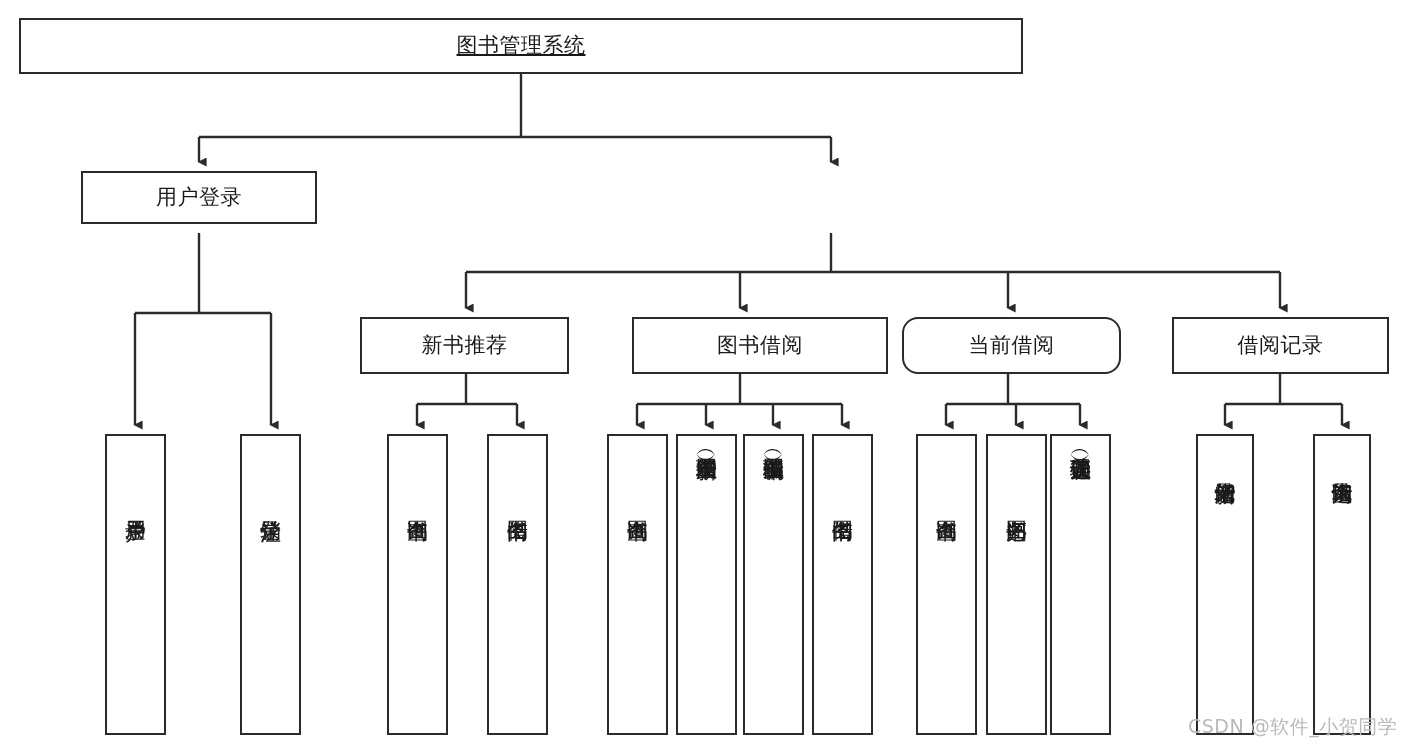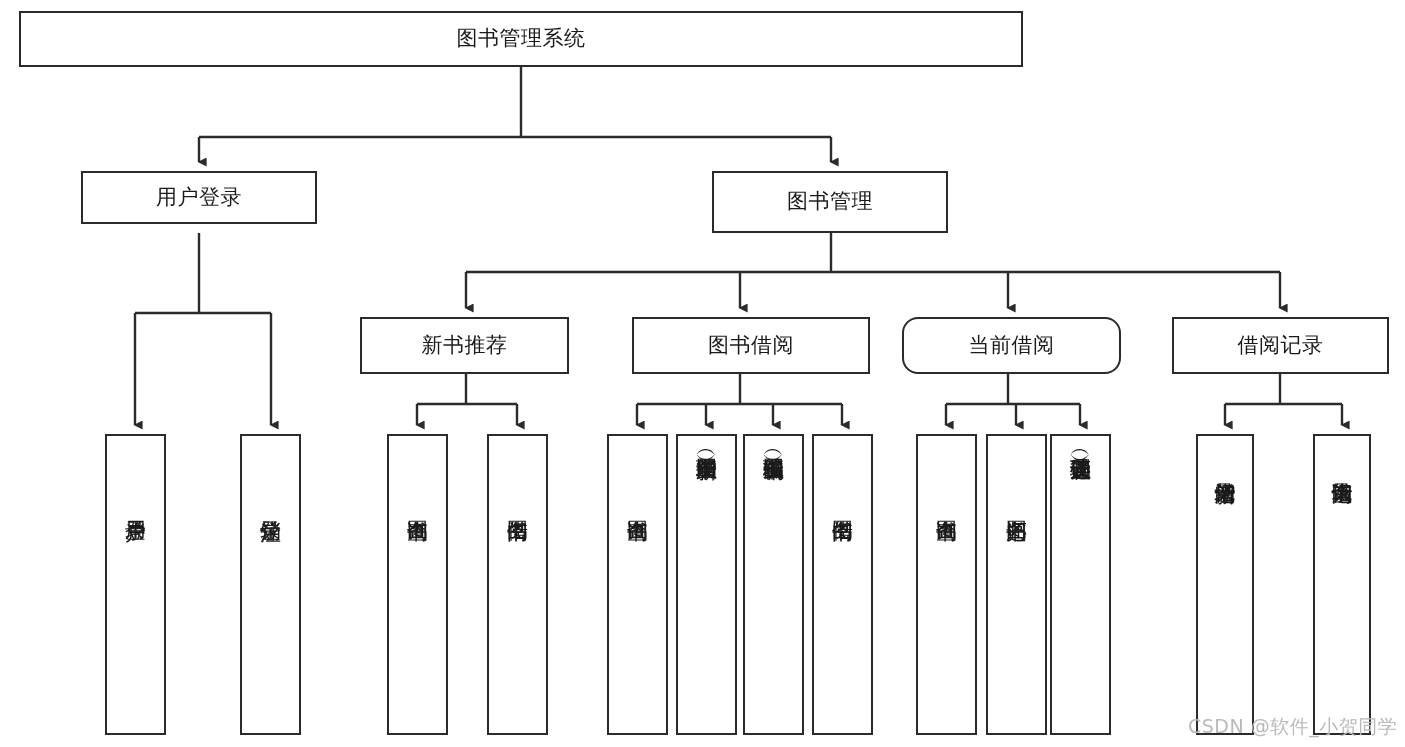--- a/index.html
+++ b/index.html
@@ -119,35 +119,32 @@
       <path d="M1016,404 L1016,425" marker-end="url(#arrow)"></path>
       <path d="M1080,404 L1080,425" marker-end="url(#arrow)"></path>
 
       <path d="M1280,374 L1280,404"></path>
       <path d="M1225,404 L1342,404"></path>
       <path d="M1225,404 L1225,425" marker-end="url(#arrow)"></path>
       <path d="M1342,404 L1342,425" marker-end="url(#arrow)"></path>
     </g>
   </svg>
 
-  <div class="node-box root" style="left:19px; top:11px; width:1004px; height:56px;">
+  <div class="node-box root" style="left:19px; top:18px; width:1004px; height:56px;text-decoration:underline;">
     <span class="node-label-h">图书管理系统</span>
   </div>
 
   <div class="node-box" style="left:81px; top:171px; width:236px; height:53px;">
     <span class="node-label-h">用户登录</span>
   </div>
-  <div class="node-box" style="left:712px; top:171px; width:236px; height:62px;">
-    <span class="node-label-h">图书管理</span>
-  </div>
 
   <div class="node-box" style="left:360px; top:317px; width:209px; height:57px;">
     <span class="node-label-h">新书推荐</span>
   </div>
-  <div class="node-box" style="left:632px; top:317px; width:238px; height:57px;">
+  <div class="node-box" style="left:632px; top:317px; width:256px; height:57px;">
     <span class="node-label-h">图书借阅</span>
   </div>
   <div class="node-box" style="left:902px; top:317px; width:219px; height:57px;border-radius:16px;">
     <span class="node-label-h">当前借阅</span>
   </div>
   <div class="node-box" style="left:1172px; top:317px; width:217px; height:57px;">
     <span class="node-label-h">借阅记录</span>
   </div>
 
   <div class="node-box leaf" style="left:105px; top:434px; width:61px; height:301px; padding-top:68px;">

